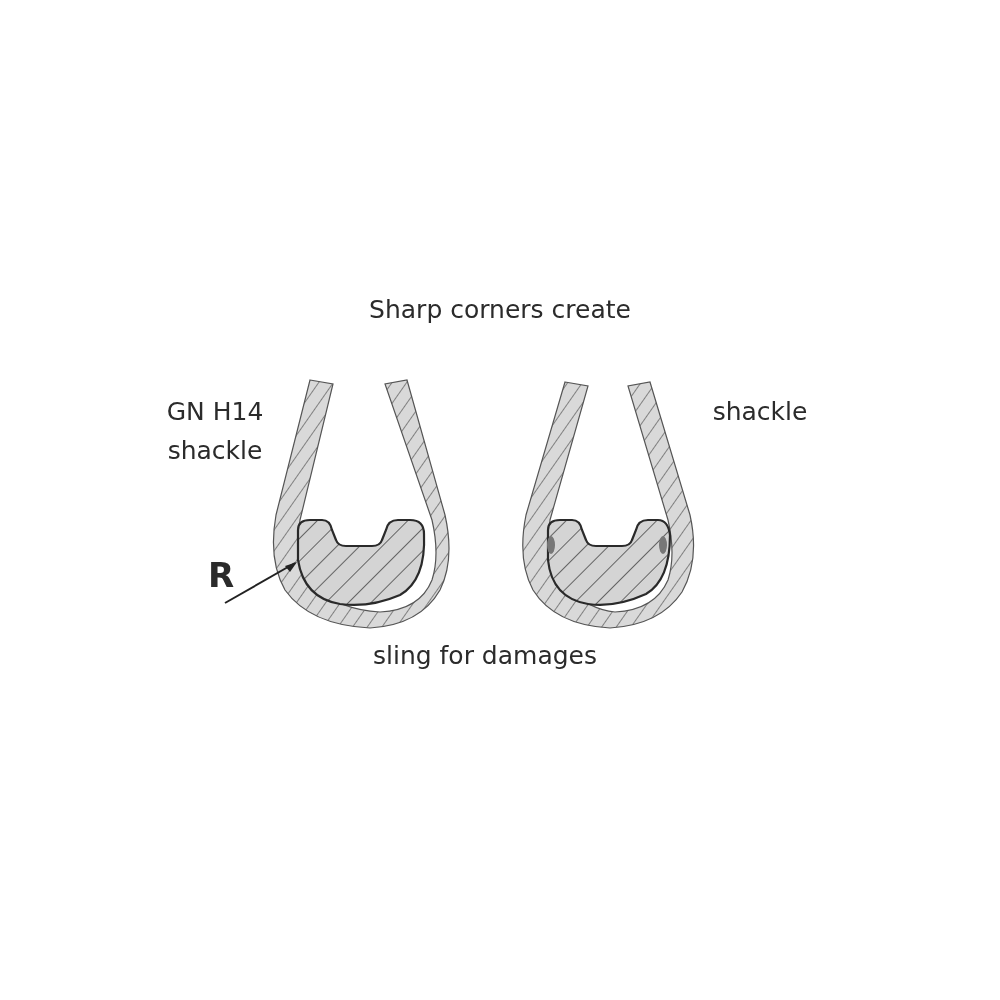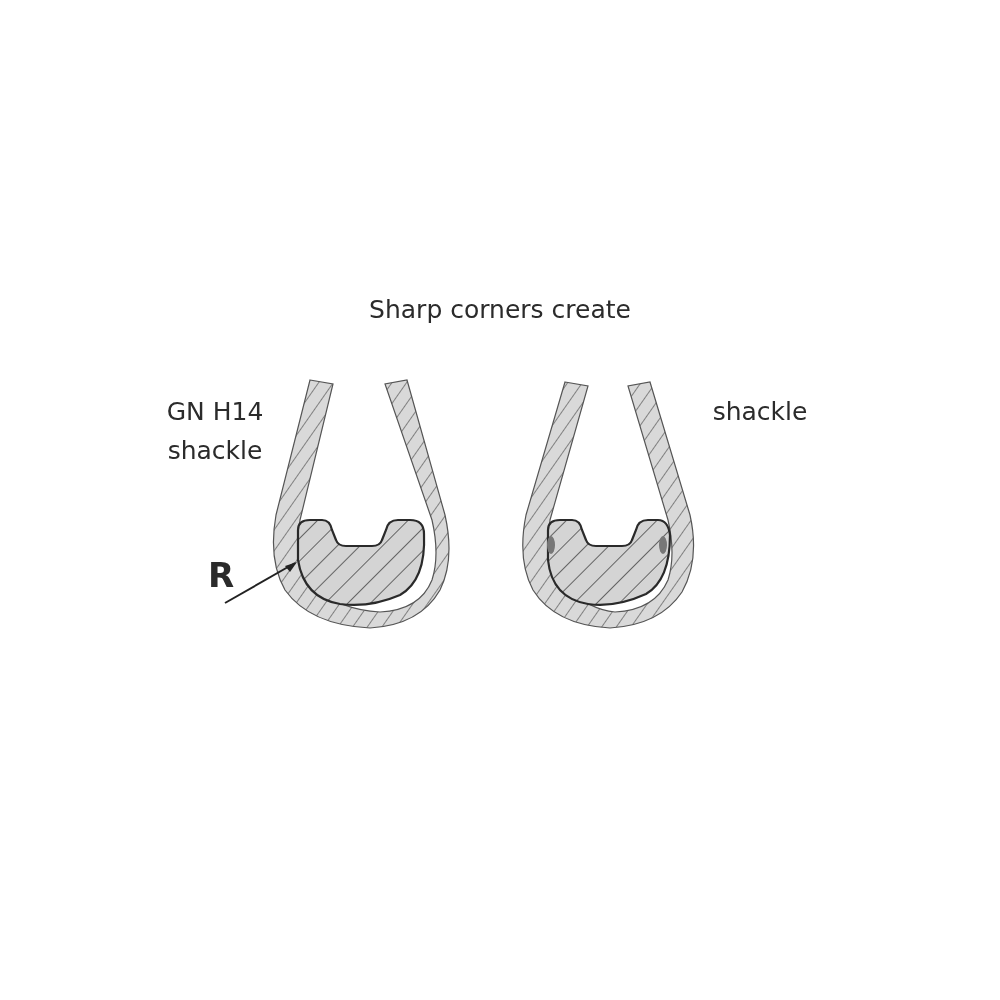--- a/index.html
+++ b/index.html
@@ -20,20 +20,21 @@
 <div class="lbl" style="left:150px; top:392px; width:130px;text-align:center;">
   <span>GN H14</span>
   <span>shackle</span>
 </div>
 
 <div class="lbl" style="left:670px; top:392px; width:180px;">
   <span>shackle</span>
 </div>
 
 <div class="lbl" style="left:280px; top:636px; width:410px;">
+  <span>sling for damages</span>
 </div>
 
 <div class="r-letter">R</div>
 
 <svg width="1000" height="1000" viewBox="0 0 1000 1000">
   <defs>
     <pattern id="hatchSling" patternUnits="userSpaceOnUse" width="12" height="12" patternTransform="rotate(35)">
       <rect width="12" height="12" fill="#d9d9d9"></rect>
       <line x1="0" y1="0" x2="0" y2="12" stroke="#444" stroke-width="1.2"></line>
     </pattern>

